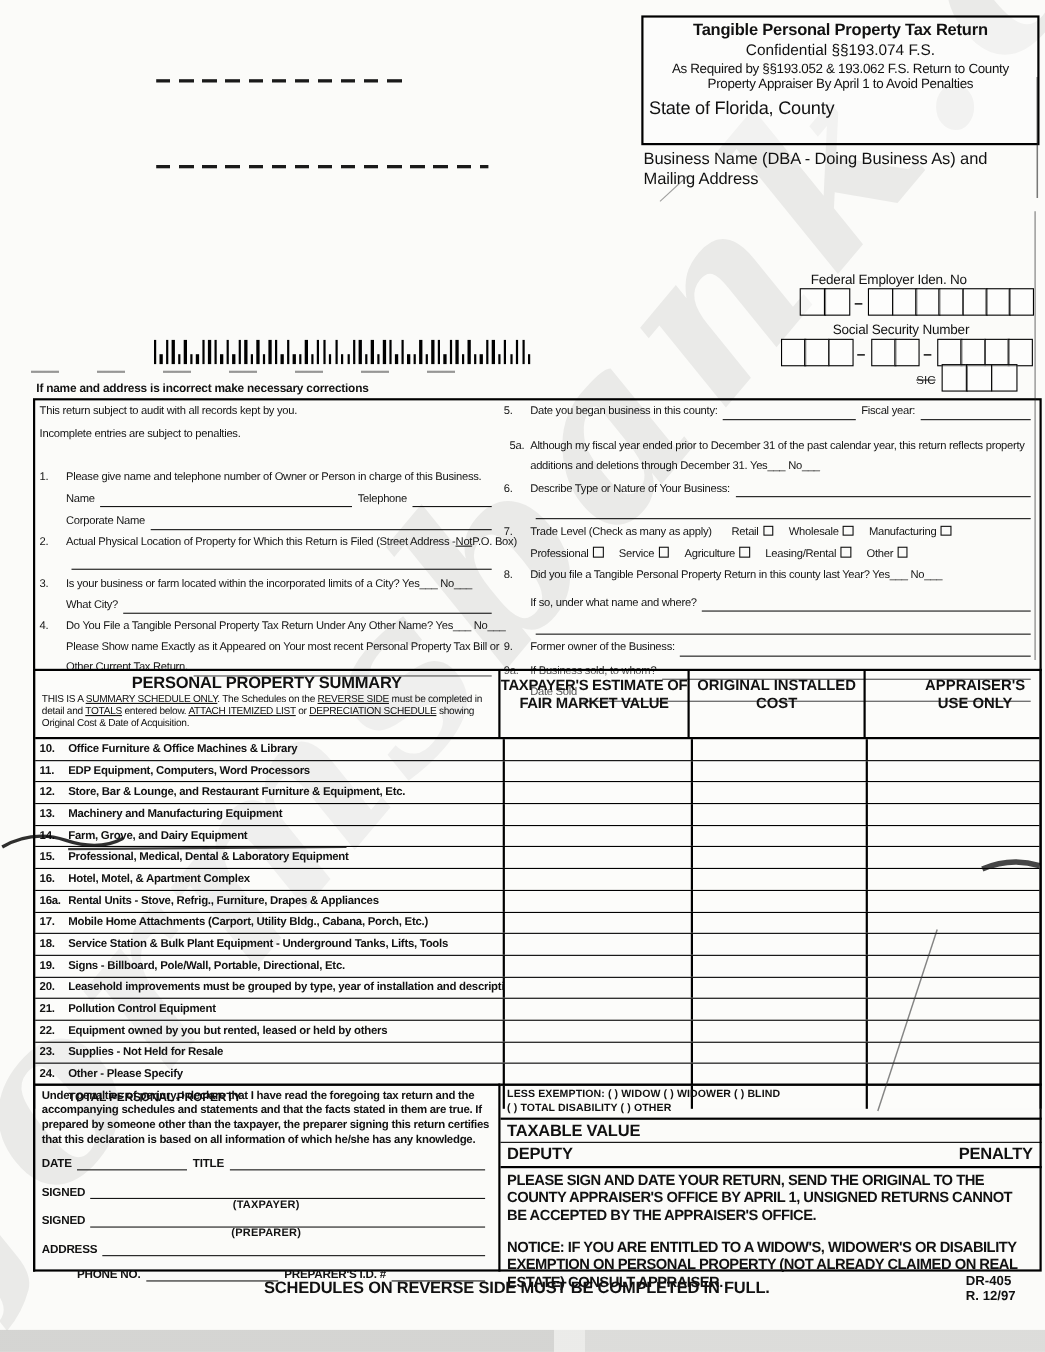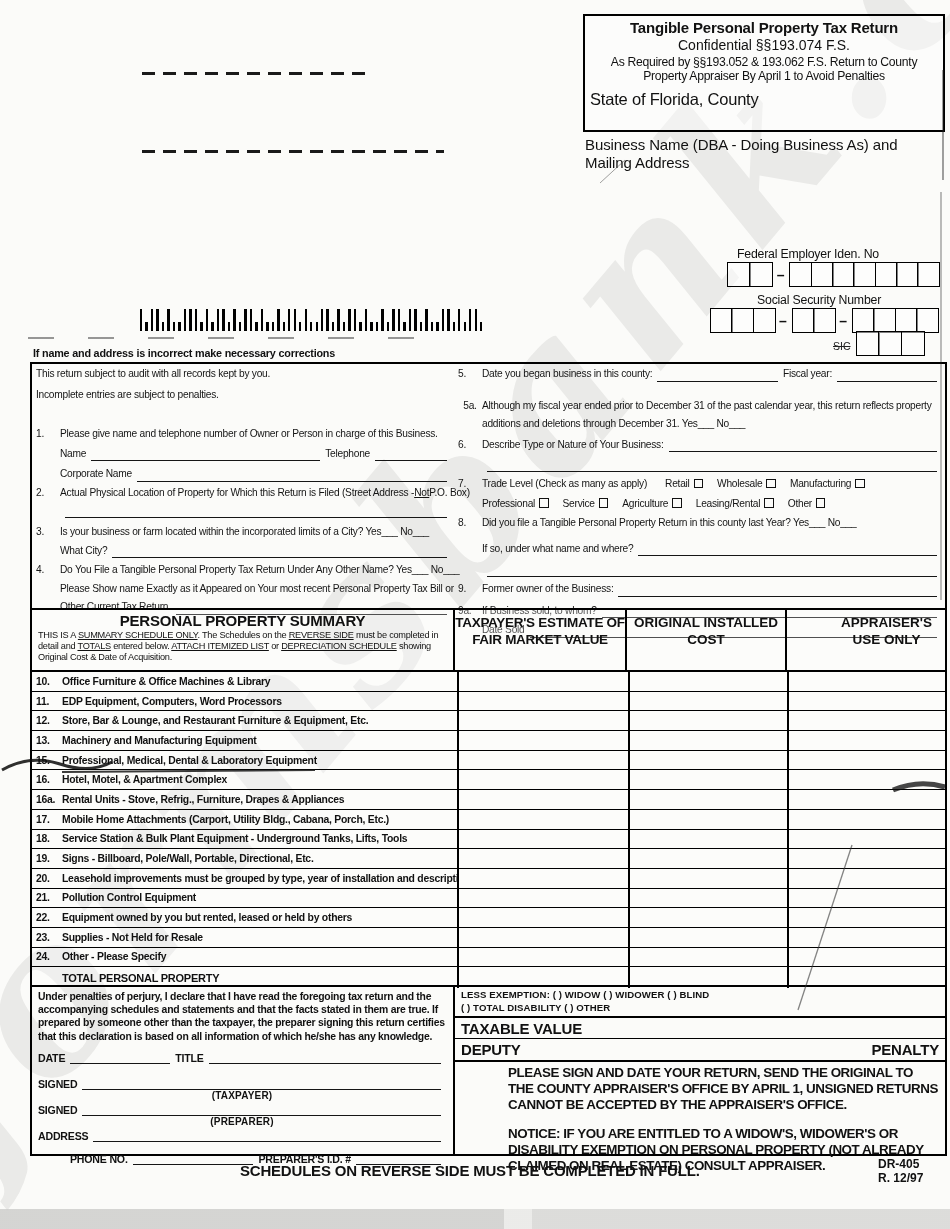--- a/index.html
+++ b/index.html
@@ -76,21 +76,21 @@
      padding:3px 7px 0 6px;font-size:10.4px;}
   .decl{font-weight:700;line-height:13.2px;letter-spacing:-.25px;}
   .sigline{display:flex;align-items:flex-end;font-size:10.6px;font-weight:600;letter-spacing:-.2px;}
   .cap{ text-align:center;font-size:10px;font-weight:600;letter-spacing:.2px;}
   .bright{left:455px;top:985px;width:492px;height:171px;box-sizing:border-box;border-top:2.5px solid #000;font-size:10px;}
   .exline{padding:2px 0 0 6px;font-size:9.6px;font-weight:600;letter-spacing:.1px;line-height:12.5px;}
   .exbox{border-bottom:2.2px solid #000;padding-bottom:2px;}
   .taxrow{border-bottom:1.6px solid #000;padding:2px 0 1px 6px;font-size:15px;font-weight:600;letter-spacing:-.2px;}
   .deprow{border-bottom:2.6px solid #000;padding:2px 8px 2px 6px;font-size:15px;font-weight:600;display:flex;justify-content:space-between;letter-spacing:-.2px;}
   .notices{padding:3px 6px 0 6px;}
-  .noticetxt{font-size:13.4px;font-weight:700;line-height:16.2px;letter-spacing:-.45px;margin-left:47px;}
+  .noticetxt{font-size:13.4px;font-weight:700;line-height:16.2px;letter-spacing:-.45px;}
   .noticetxt.m{margin-top:12px;}
   
   .foot-sched{left:240px;top:1162px;font-size:15px;font-weight:700;letter-spacing:-.2px;}
   .foot-form{left:878px;top:1157px;font-size:12px;font-weight:700;}
   .foot-rev{left:878px;top:1171px;font-size:12px;font-weight:700;}
   .edge-bottom{left:0;top:1209px;width:950px;height:20px;
      background:linear-gradient(90deg,#c8c8c6 0 53%,#e6e6e4 53% 56%,#d2d2d0 56% 100%);opacity:.75;}
   svg.artifacts{position:absolute;left:0;top:0;pointer-events:none;}
 </style>
 </head>
@@ -381,20 +381,29 @@
           <div class="c1">
             <span class="rn">13.</span>
             <span>Machinery and Manufacturing Equipment</span>
           </div>
           <div class="c2"></div>
           <div class="c3"></div>
           <div class="c4"></div>
         </div>
         <div class="srow">
           <div class="c1">
+            <span class="rn">14.</span>
+            <span>Farm, Grove, and Dairy Equipment</span>
+          </div>
+          <div class="c2"></div>
+          <div class="c3"></div>
+          <div class="c4"></div>
+        </div>
+        <div class="srow">
+          <div class="c1">
             <span class="rn">15.</span>
             <span>Professional, Medical, Dental &amp; Laboratory Equipment</span>
           </div>
           <div class="c2"></div>
           <div class="c3"></div>
           <div class="c4"></div>
         </div>
         <div class="srow">
           <div class="c1">
             <span class="rn">16.</span>

